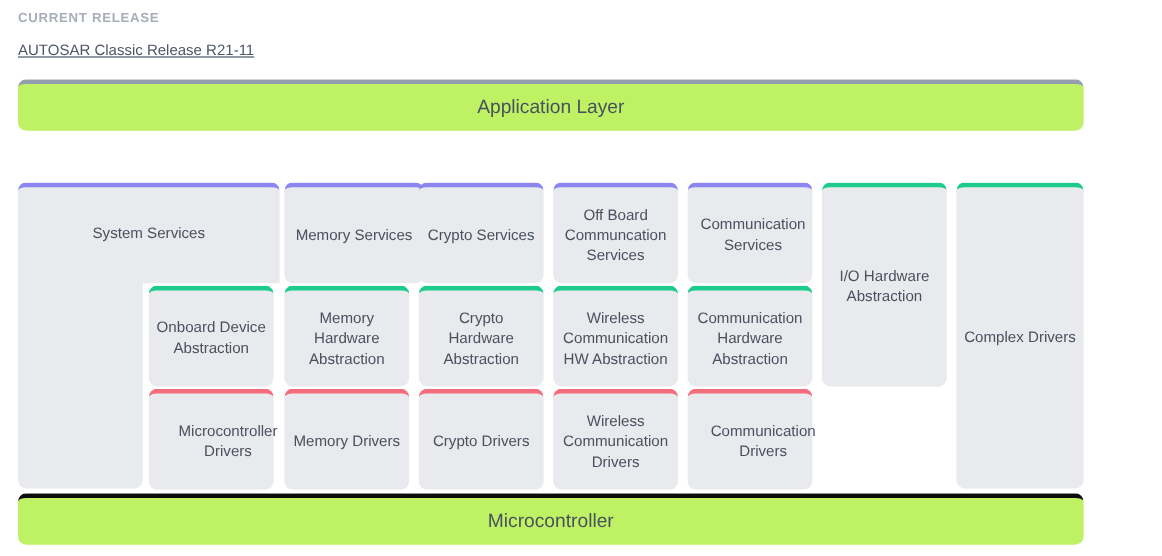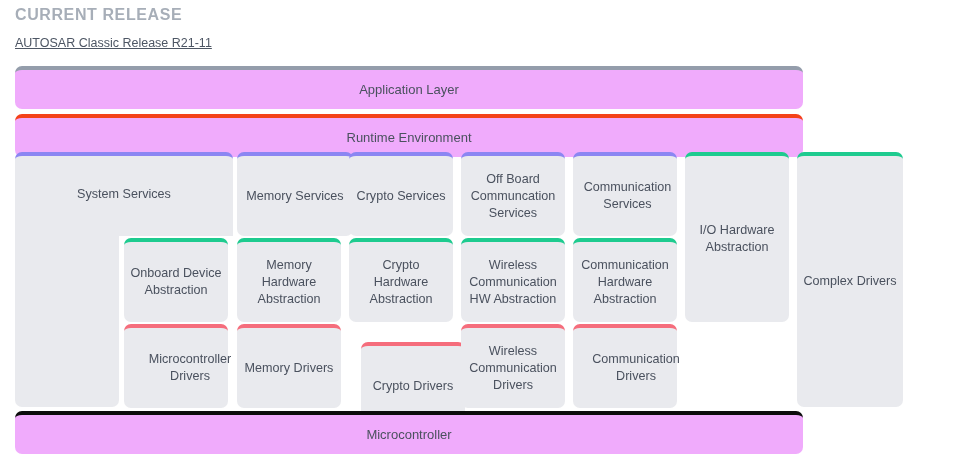--- a/index.html
+++ b/index.html
@@ -17,21 +17,21 @@
   }
 
   
   .header-block {
     position: absolute;
     left: 15px;
     top: 6px;
     width: 900px;
   }
   .page-title {
-    font-size: 16px;
+    font-size: 11px;
     font-weight: bold;
     letter-spacing: 0.6px;
     color: #a7aeb8;
     margin: 0 0 9px 0;
     line-height: 18px;
   }
   .release-link {
     font-size: 12.5px;
     color: #4d5664;
     text-decoration: underline;
@@ -60,29 +60,29 @@
     font-size: 12.6px;
     line-height: 17px;
     color: #4a515e;
     position: absolute;
     padding: 4px 6px;
   }
 
   .bar {
     position: absolute;
     left: 0;
-    width: 788px;
+    width: 888px;
     height: 43px;
     border-radius: 7px;
-    background: #f0abfc;
+    background: #bef264;
     box-sizing: border-box;
     display: flex;
     align-items: center;
     justify-content: center;
-    font-size: 13px;
+    font-size: 16px;
     color: #4a515e;
   }
 
   .top-gray   { border-top: 4px solid #949dab; }
   .top-orange { border-top: 4px solid #f4421a; }
   .top-purple { border-top: 4px solid #8b86f2; }
   .top-green  { border-top: 4px solid #1ecb8f; }
   .top-red    { border-top: 4px solid #f56d7c; }
   .top-black  { border-top: 4px solid #0c0c0c; }
 
@@ -145,39 +145,38 @@
 
 <div class="header-block">
   <h1 class="page-title">CURRENT RELEASE</h1>
   <a class="release-link">AUTOSAR Classic Release R21-11</a>
 </div>
 
 <div class="diagram">
 
   <div class="bar bar-application top-gray">Application Layer</div>
 
-  <div class="bar bar-runtime top-orange">Runtime Environment</div>
 
   <div class="system-services-wrap">
     <div class="ss-tail"></div>
     <div class="ss-head"></div>
     <div class="ss-label">System Services</div>
   </div>
 
   <div class="box top-green" style="left:109px; top:172px; width:104px; height:84px;">Onboard Device Abstraction</div>
 
   <div class="box top-red" style="left:109px; top:258px; width:104px; height:84px;padding-left:34px;">Microcontroller Drivers</div>
 
   <div class="box top-purple" style="left:222px; top:86px; width:116px; height:84px;">Memory Services</div>
   <div class="box top-green" style="left:222px; top:172px; width:104px; height:84px;">Memory Hardware Abstraction</div>
   <div class="box top-red" style="left:222px; top:258px; width:104px; height:84px;">Memory Drivers</div>
 
   <div class="box top-purple" style="left:334px; top:86px; width:104px; height:84px;">Crypto Services</div>
   <div class="box top-green" style="left:334px; top:172px; width:104px; height:84px;">Crypto Hardware Abstraction</div>
-  <div class="box top-red" style="left:334px; top:276px; width:104px; height:84px;margin-left:12px;">Crypto Drivers</div>
+  <div class="box top-red" style="left:334px; top:258px; width:104px; height:84px;">Crypto Drivers</div>
 
   <div class="box top-purple" style="left:446px; top:86px; width:104px; height:84px;">Off Board Communcation Services</div>
   <div class="box top-green" style="left:446px; top:172px; width:104px; height:84px;">Wireless Communication HW Abstraction</div>
   <div class="box top-red" style="left:446px; top:258px; width:104px; height:84px;">Wireless Communication Drivers</div>
 
   <div class="box top-purple" style="left:558px; top:86px; width:104px; height:84px;padding-left:11px;">Communication Services</div>
   <div class="box top-green" style="left:558px; top:172px; width:104px; height:84px;">Communication Hardware Abstraction</div>
   <div class="box top-red" style="left:558px; top:258px; width:104px; height:84px;padding-left:28px;">Communication Drivers</div>
 
   <div class="box top-green" style="left:670px; top:86px; width:104px; height:170px;">I/O Hardware Abstraction</div>

